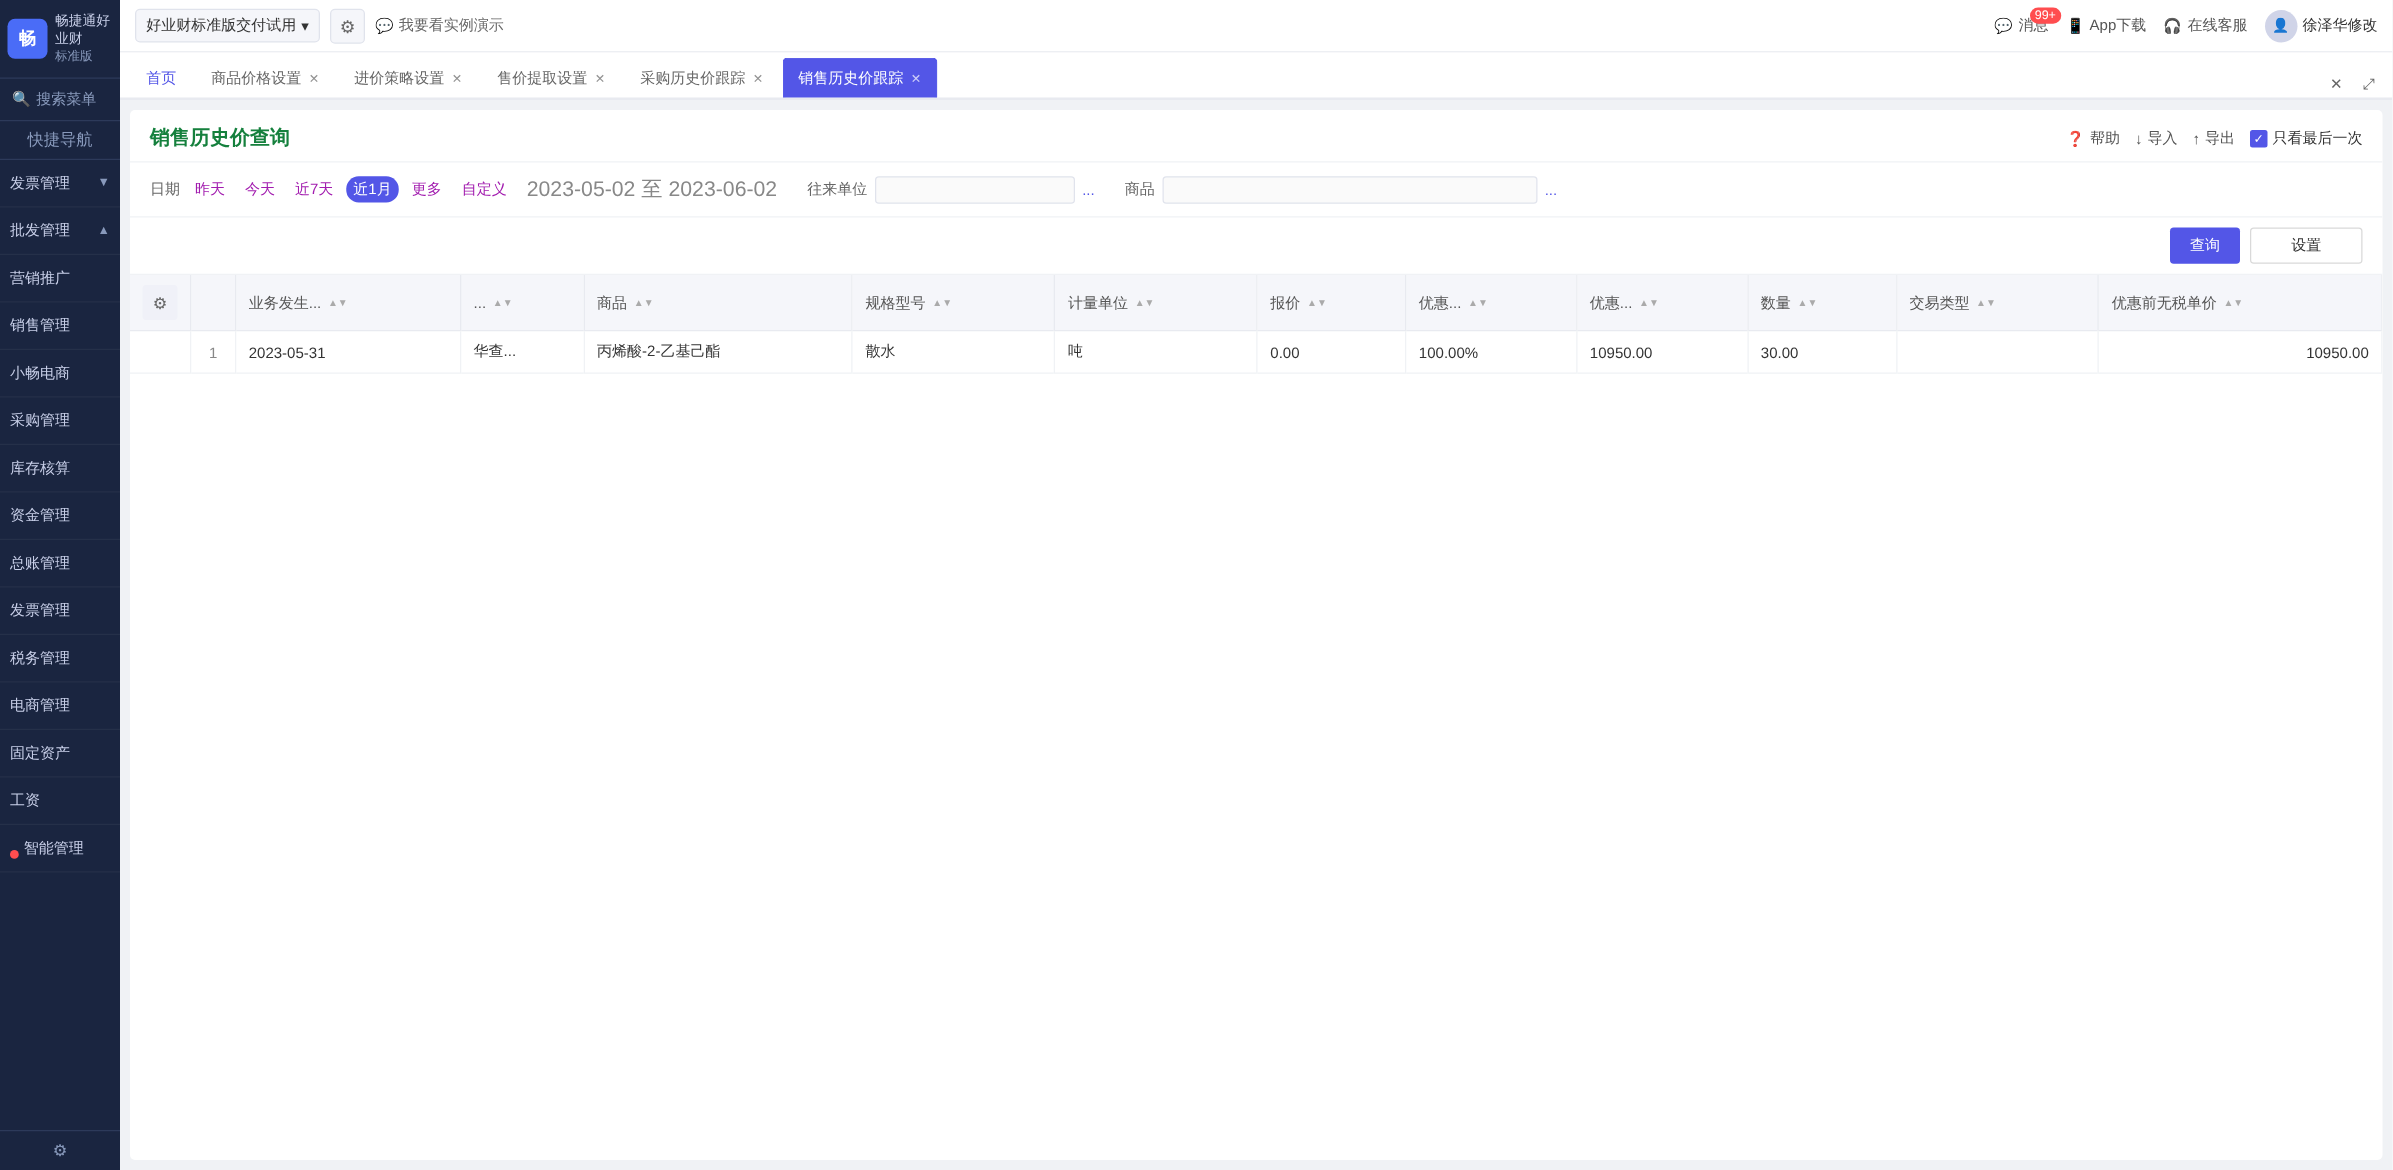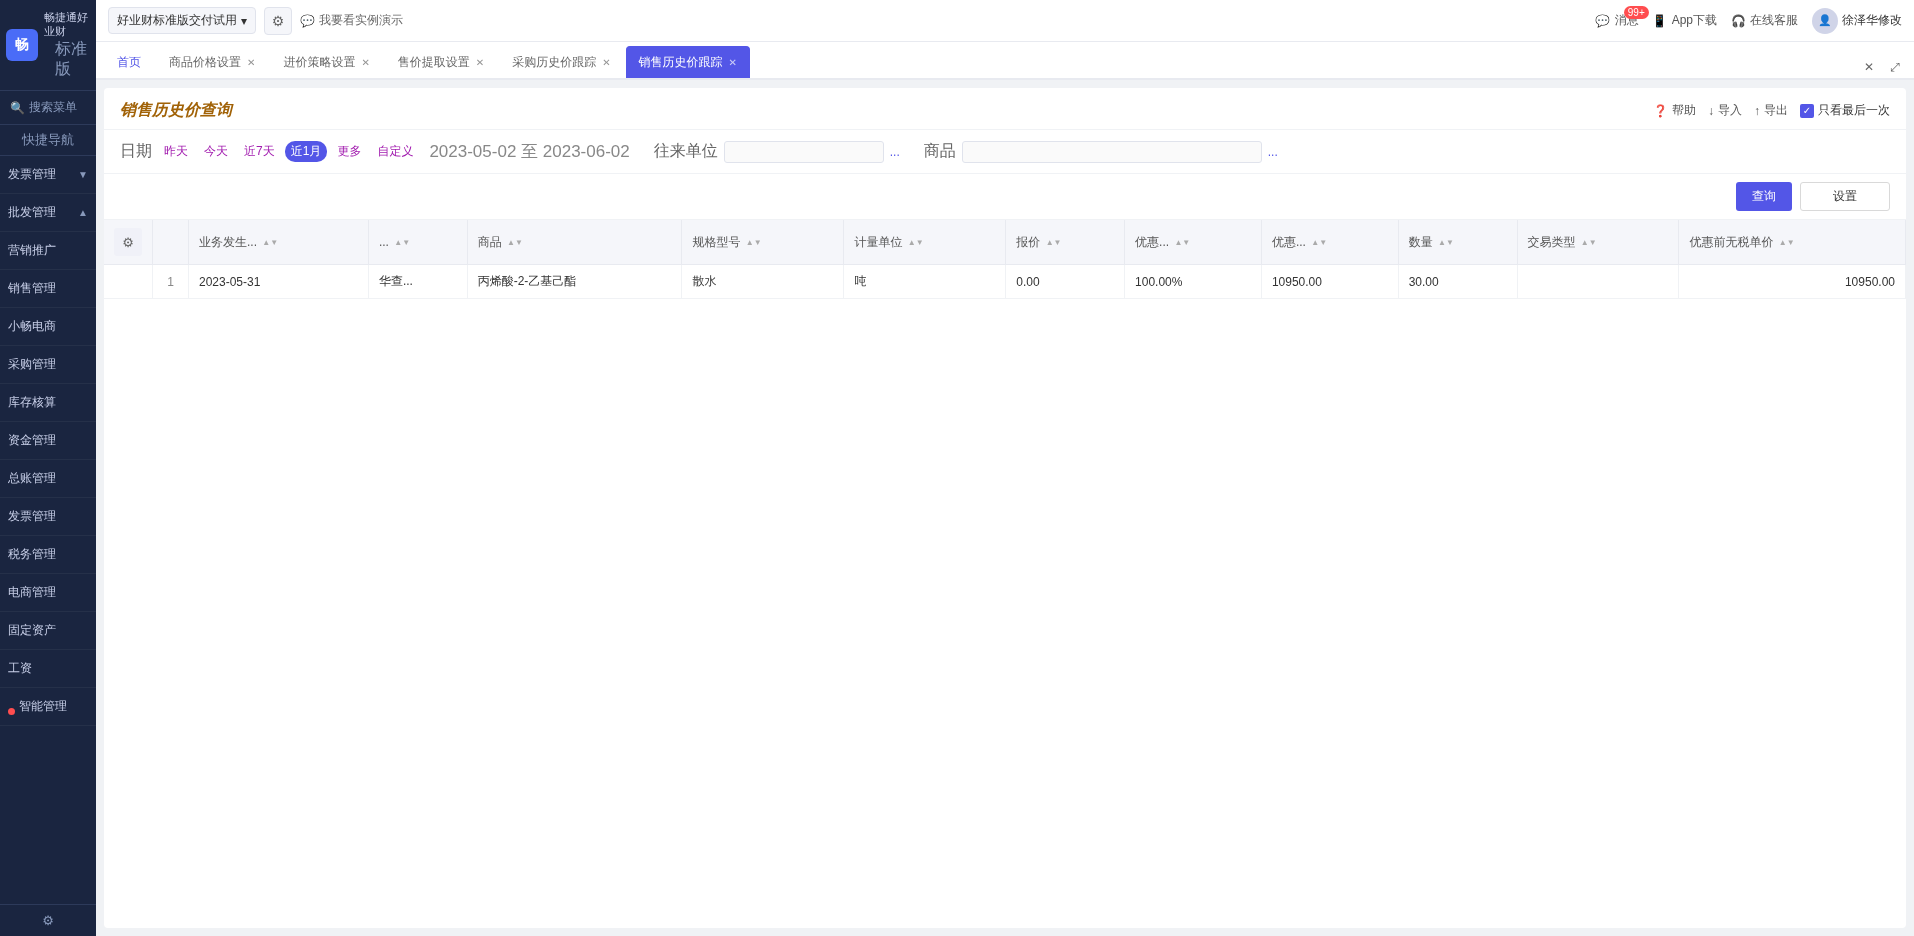--- a/index.html
+++ b/index.html
@@ -29,21 +29,21 @@
       background: #4a6cf7;
       border-radius: 6px;
       display: flex; align-items: center; justify-content: center;
       color: white; font-size: 14px; font-weight: bold; flex-shrink: 0;
     }
     .sidebar-logo-text {
       font-size: 11px;
       color: #c8cfe8;
       line-height: 1.3;
     }
-    .sidebar-logo-text .sub { font-size: 16px; color: #8899bb; margin-left: 11px; }
+    .sidebar-logo-text .sub { font-size: 10px; color: #8899bb; }
     .sidebar-search {
       padding: 8px 10px;
       font-size: 12px;
       color: #8899bb;
       cursor: pointer;
       border-bottom: 1px solid #2d3a5a;
       display: flex; align-items: center; gap: 4px;
     }
     .sidebar-nav {
       padding: 4px 0;
@@ -190,21 +190,21 @@
     
     .page-header {
       display: flex;
       align-items: center;
       justify-content: space-between;
       padding: 12px 16px 8px;
       border-bottom: 1px solid #f0f2f5;
       flex-shrink: 0;
     }
     .page-title {
-      font-size: 16px; font-weight: 600; color: #a16207; font-style: italic;
+      font-size: 16px; font-weight: 600; color: #15803d;
     }
     .page-header-actions {
       display: flex; align-items: center; gap: 12px;
     }
     .header-action-btn {
       display: flex; align-items: center; gap: 4px;
       font-size: 12px; color: #555; cursor: pointer;
     }
     .only-last-checkbox {
       display: flex; align-items: center; gap: 4px;
@@ -225,21 +225,21 @@
       align-items: center;
       gap: 24px;
       border-bottom: 1px solid #f0f2f5;
       flex-shrink: 0;
       flex-wrap: wrap;
     }
     .filter-group {
       display: flex; align-items: center; gap: 6px;
     }
     .filter-label {
-      font-size: 16px; color: #666; flex-shrink: 0;
+      font-size: 12px; color: #666; flex-shrink: 0;
     }
     .date-options {
       display: flex; align-items: center; gap: 4px;
     }
     .date-opt {
       padding: 2px 6px;
       font-size: 12px; color: #a21caf;
       cursor: pointer; border-radius: 2px;
     }
     .date-opt.active {

